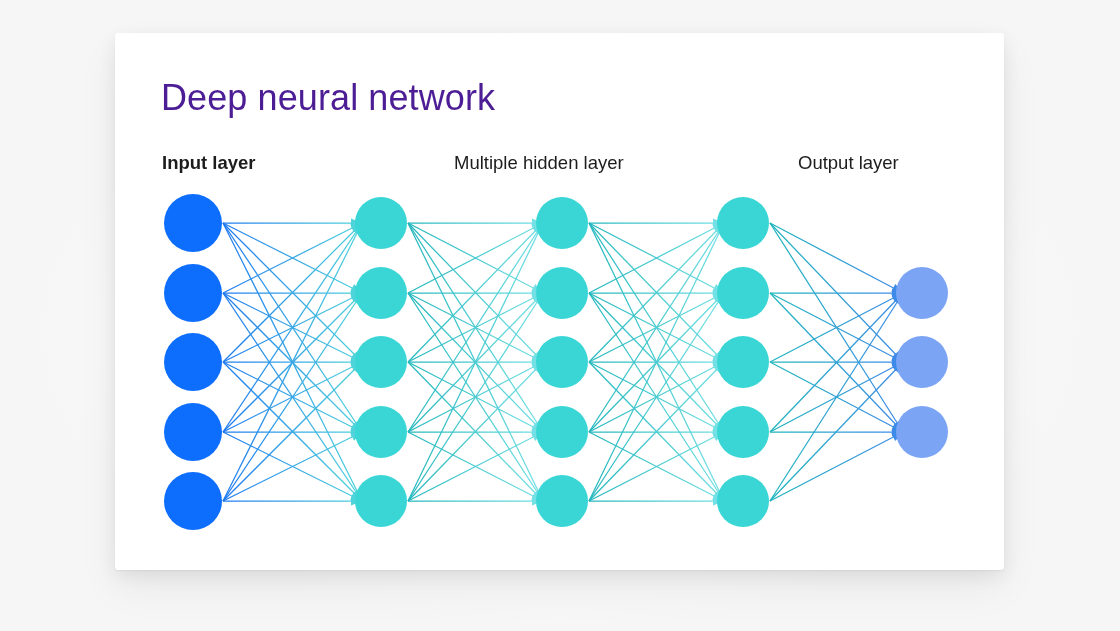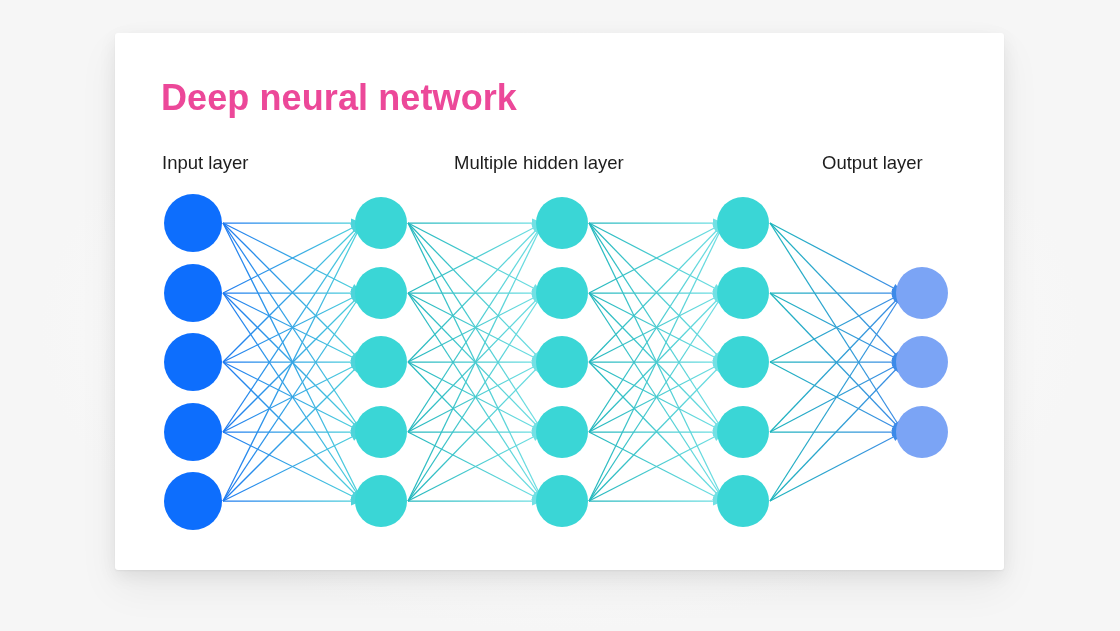--- a/index.html
+++ b/index.html
@@ -34,37 +34,37 @@
     box-shadow:
       0 1px 2px rgba(0,0,0,0.05),
       0 6px 18px rgba(0,0,0,0.07),
       0 18px 42px rgba(0,0,0,0.06);
   }
   #title {
     position: absolute;
     left: 161px;
     top: 77px;
     font-size: 36px;
-    font-weight: 700;
+    font-weight: 400;
     letter-spacing: 0.1px;
-    color: #ec4899;
+    color: #4c1d95;
     white-space: nowrap;
     text-align: right;
   }
   .layer-label {
     position: absolute;
     font-size: 18.5px;
     font-weight: 400;
     color: #1d1d1d;
     white-space: nowrap;
     top: 152px;
   }
-  #label-input  { left: 162px; }
+  #label-input  { left: 162px; font-weight: bold; }
   #label-hidden { left: 454px; }
-  #label-output { left: 822px; }
+  #label-output { left: 798px; }
 
   #net-svg {
     position: absolute;
     left: 0;
     top: 0;
     width: 1120px;
     height: 631px;
   }
 </style>
 </head>

